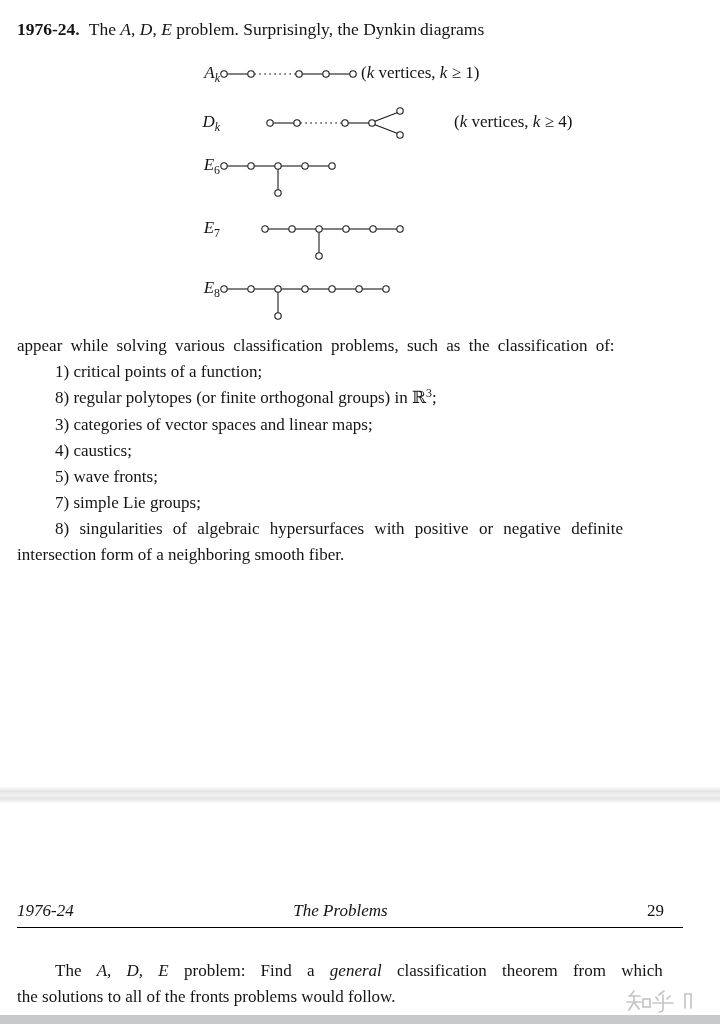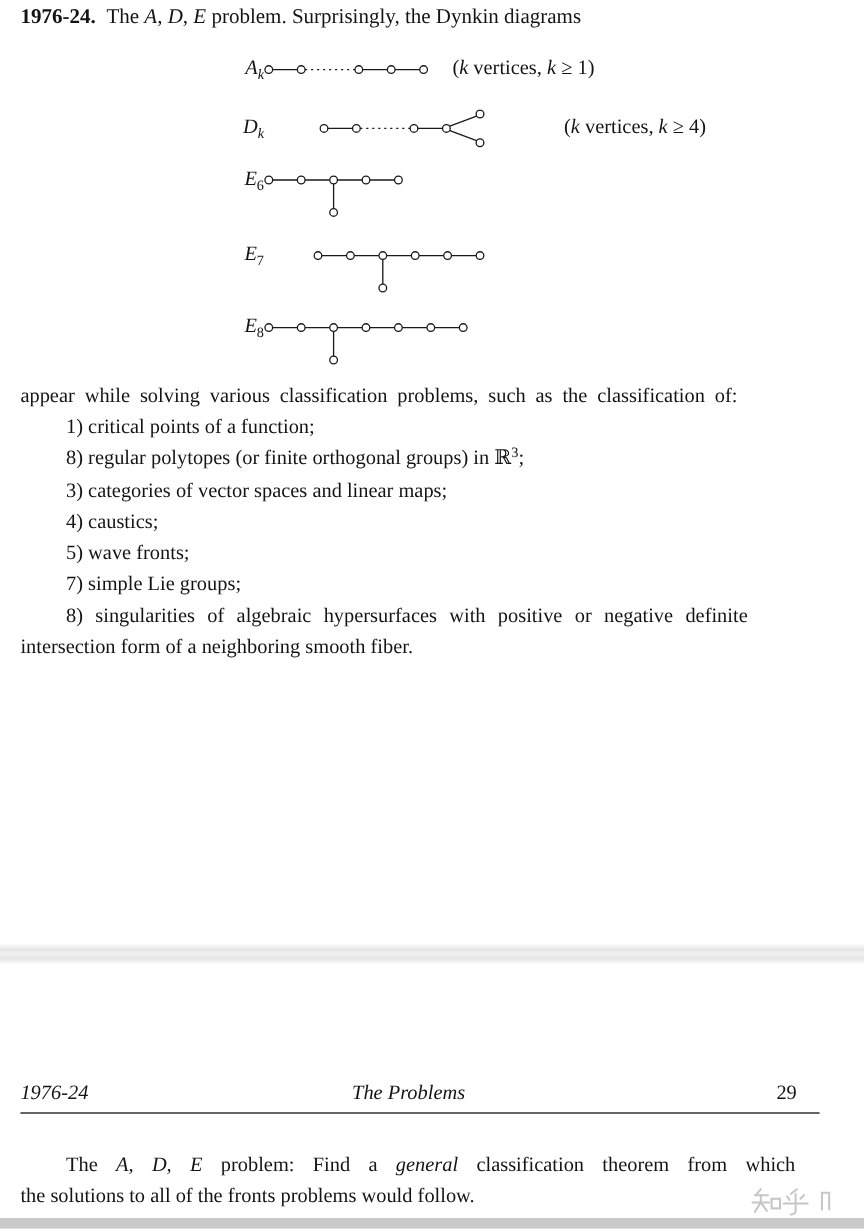--- a/index.html
+++ b/index.html
@@ -2,39 +2,39 @@
 <html><head>
 <meta charset="utf-8">
 <style>
   html,body { margin:0; padding:0; background:#ffffff; }
   body {
     position:relative; width:720px; height:1024px; overflow:hidden;
     font-family:"Liberation Serif","DejaVu Serif",serif;
     font-size:17px; line-height:26px; color:#141414;
   }
   p { margin:0; }
-  .content { padding:0 36px 0 17px; }
+  .content { padding:16px 36px 0 17px; }
 
   .heading { font-size:17.5px; line-height:26px; }
   .heading .num { font-weight:bold; margin-right:9px; }
 
   .i   { font-style:italic; }
   .sub { font-size:70%; position:relative; top:4px; }
   .sup { font-size:70%; position:relative; top:-6px; }
 
   .ws4  { word-spacing:4px; }
   .ws6  { word-spacing:6px;font-family:Liberation Serif, serif; }
   .ws11 { word-spacing:11px; }
   .ws12 { word-spacing:12px; }
   .ws15 { word-spacing:15px; }
 
   .diagrams { margin:20px 0 0 166px;text-align:right; }
   .drow { display:flex; align-items:flex-start; }
   .dlabel { flex:0 0 37px; width:37px; line-height:22px; }
-  .dnote  { margin-left:16px; line-height:22px; white-space:nowrap; }
+  .dnote  { margin-left:0; line-height:22px; white-space:nowrap; }
   .drow svg { display:block; }
   .row-a { margin-bottom:26px; }
   .row-a svg { margin-top:4px; }
   .row-d { margin-bottom:14px;gap:46px; }
   .row-d svg { margin-top:-4px; }
   .row-e svg { margin-top:6px; }
   .row-e6 { margin-bottom:17px; }
   .row-e7 { margin-bottom:14px;gap:41px; }
 
   .body-text { margin-top:10px; }

